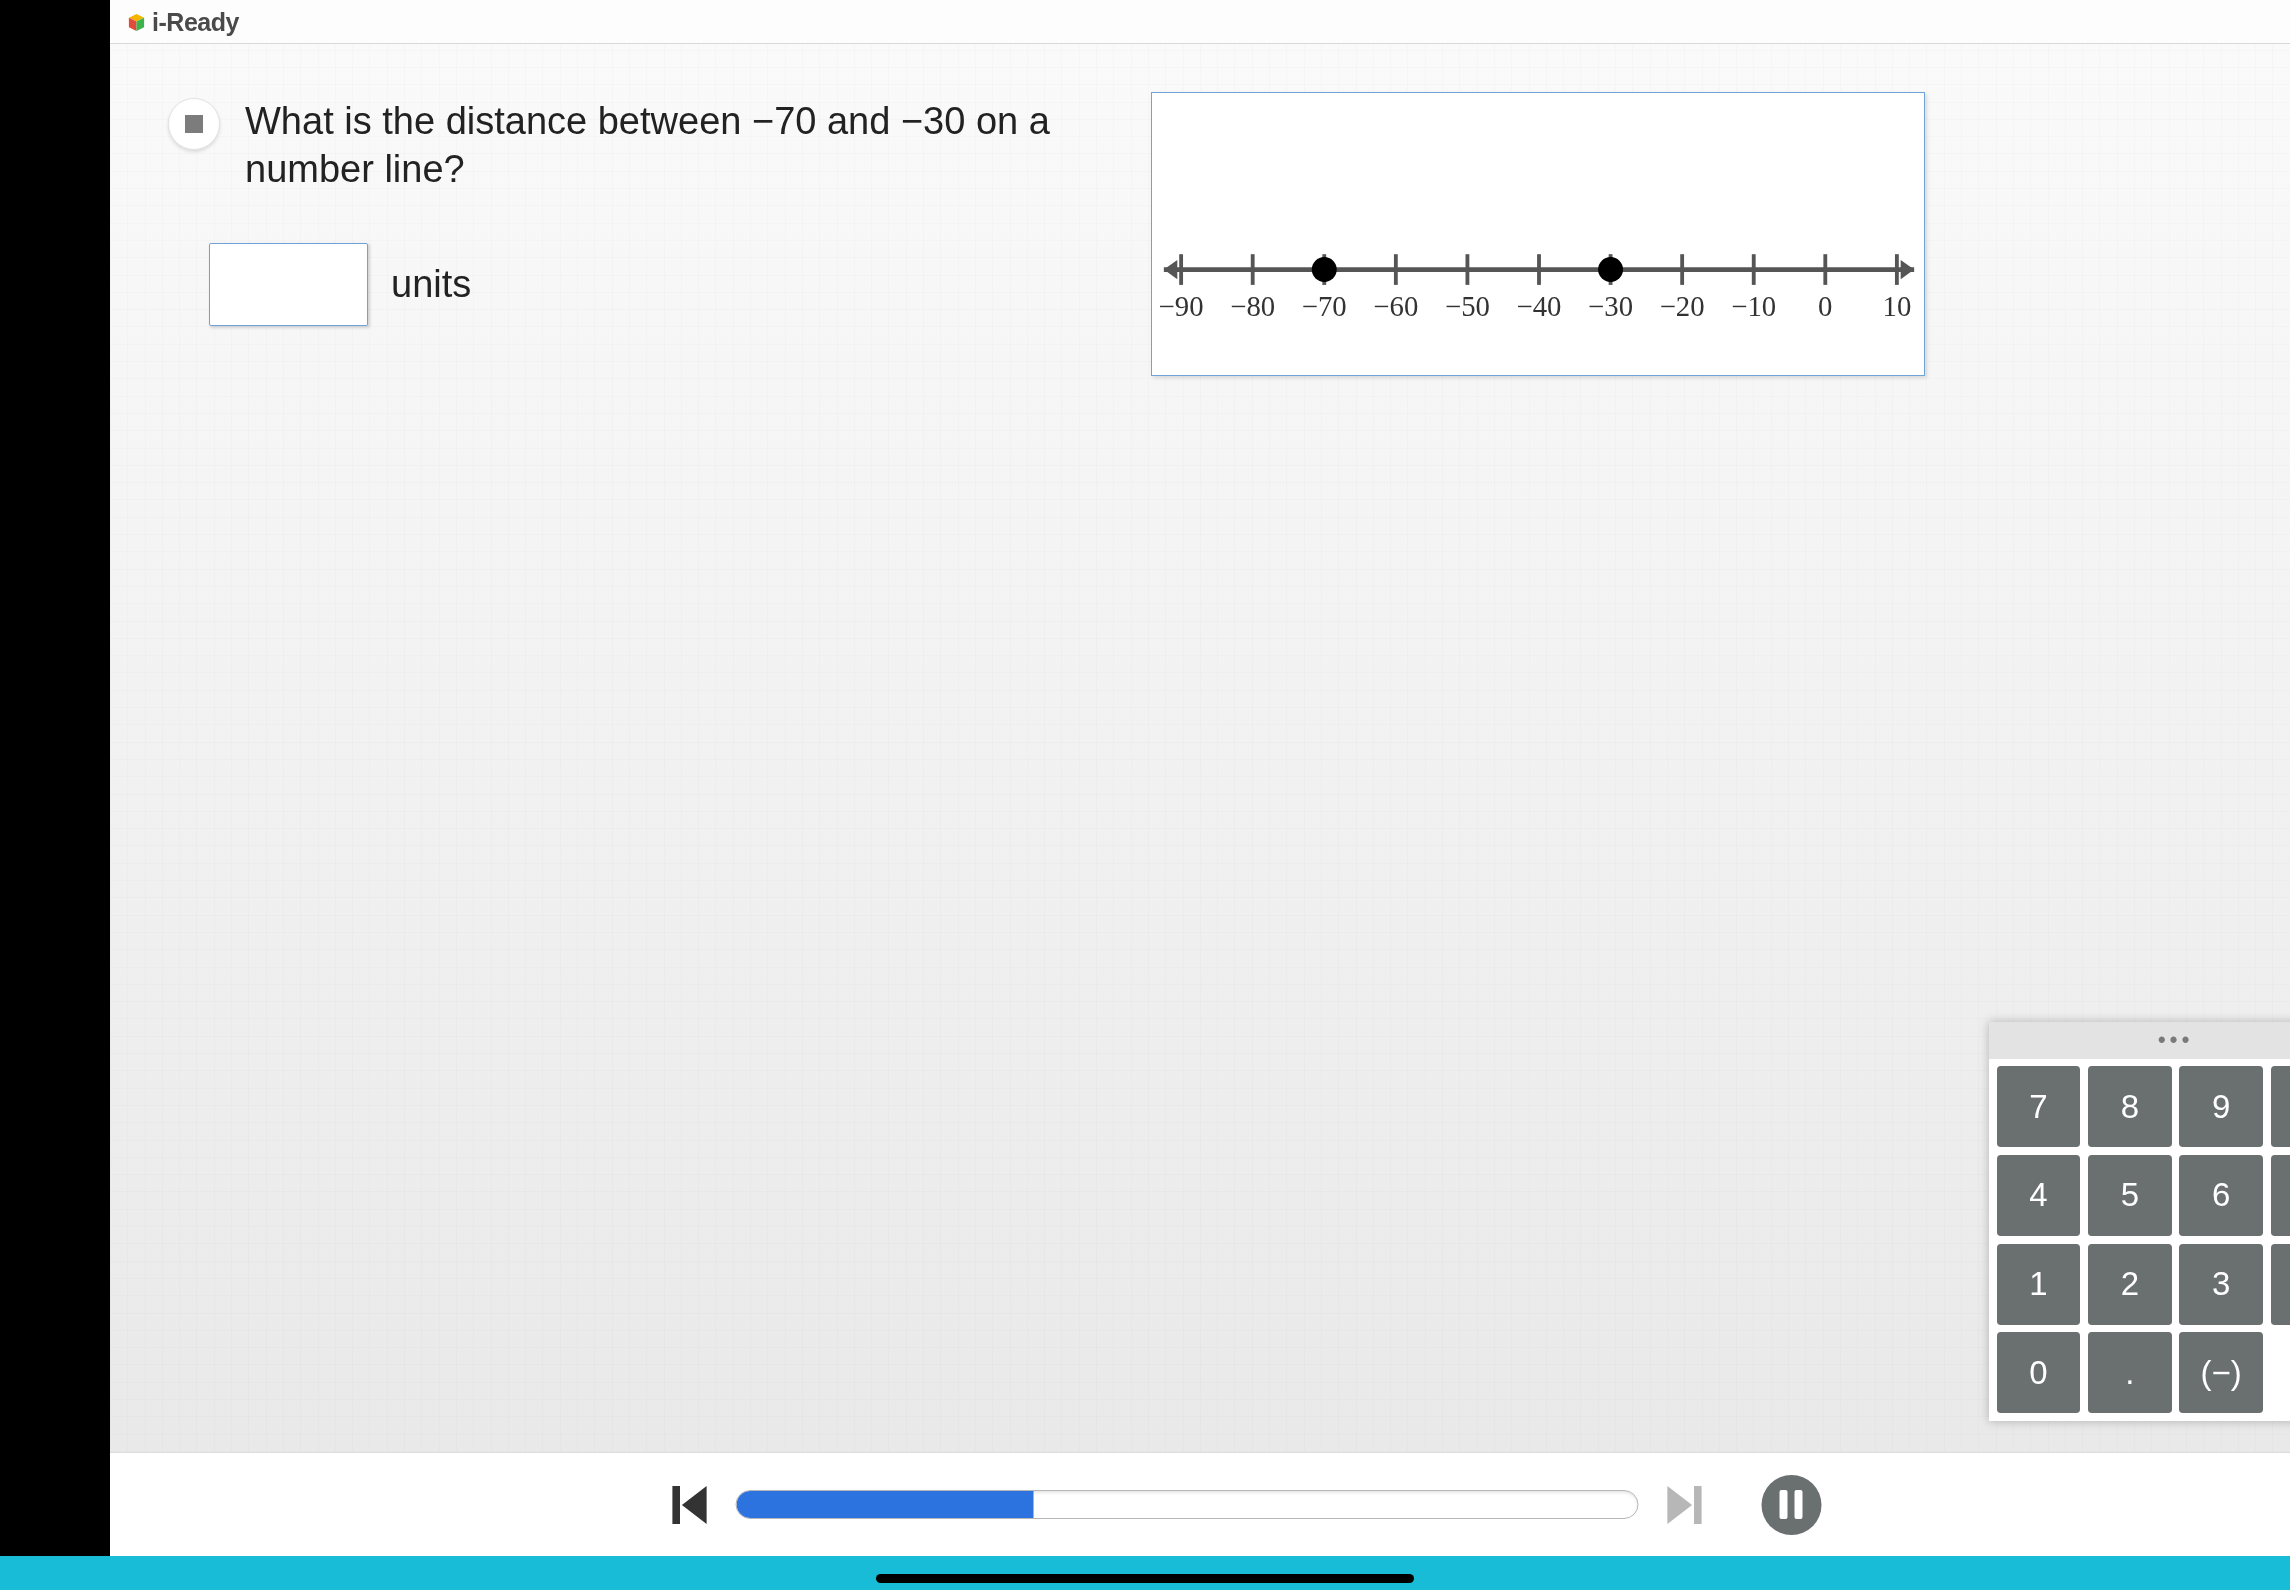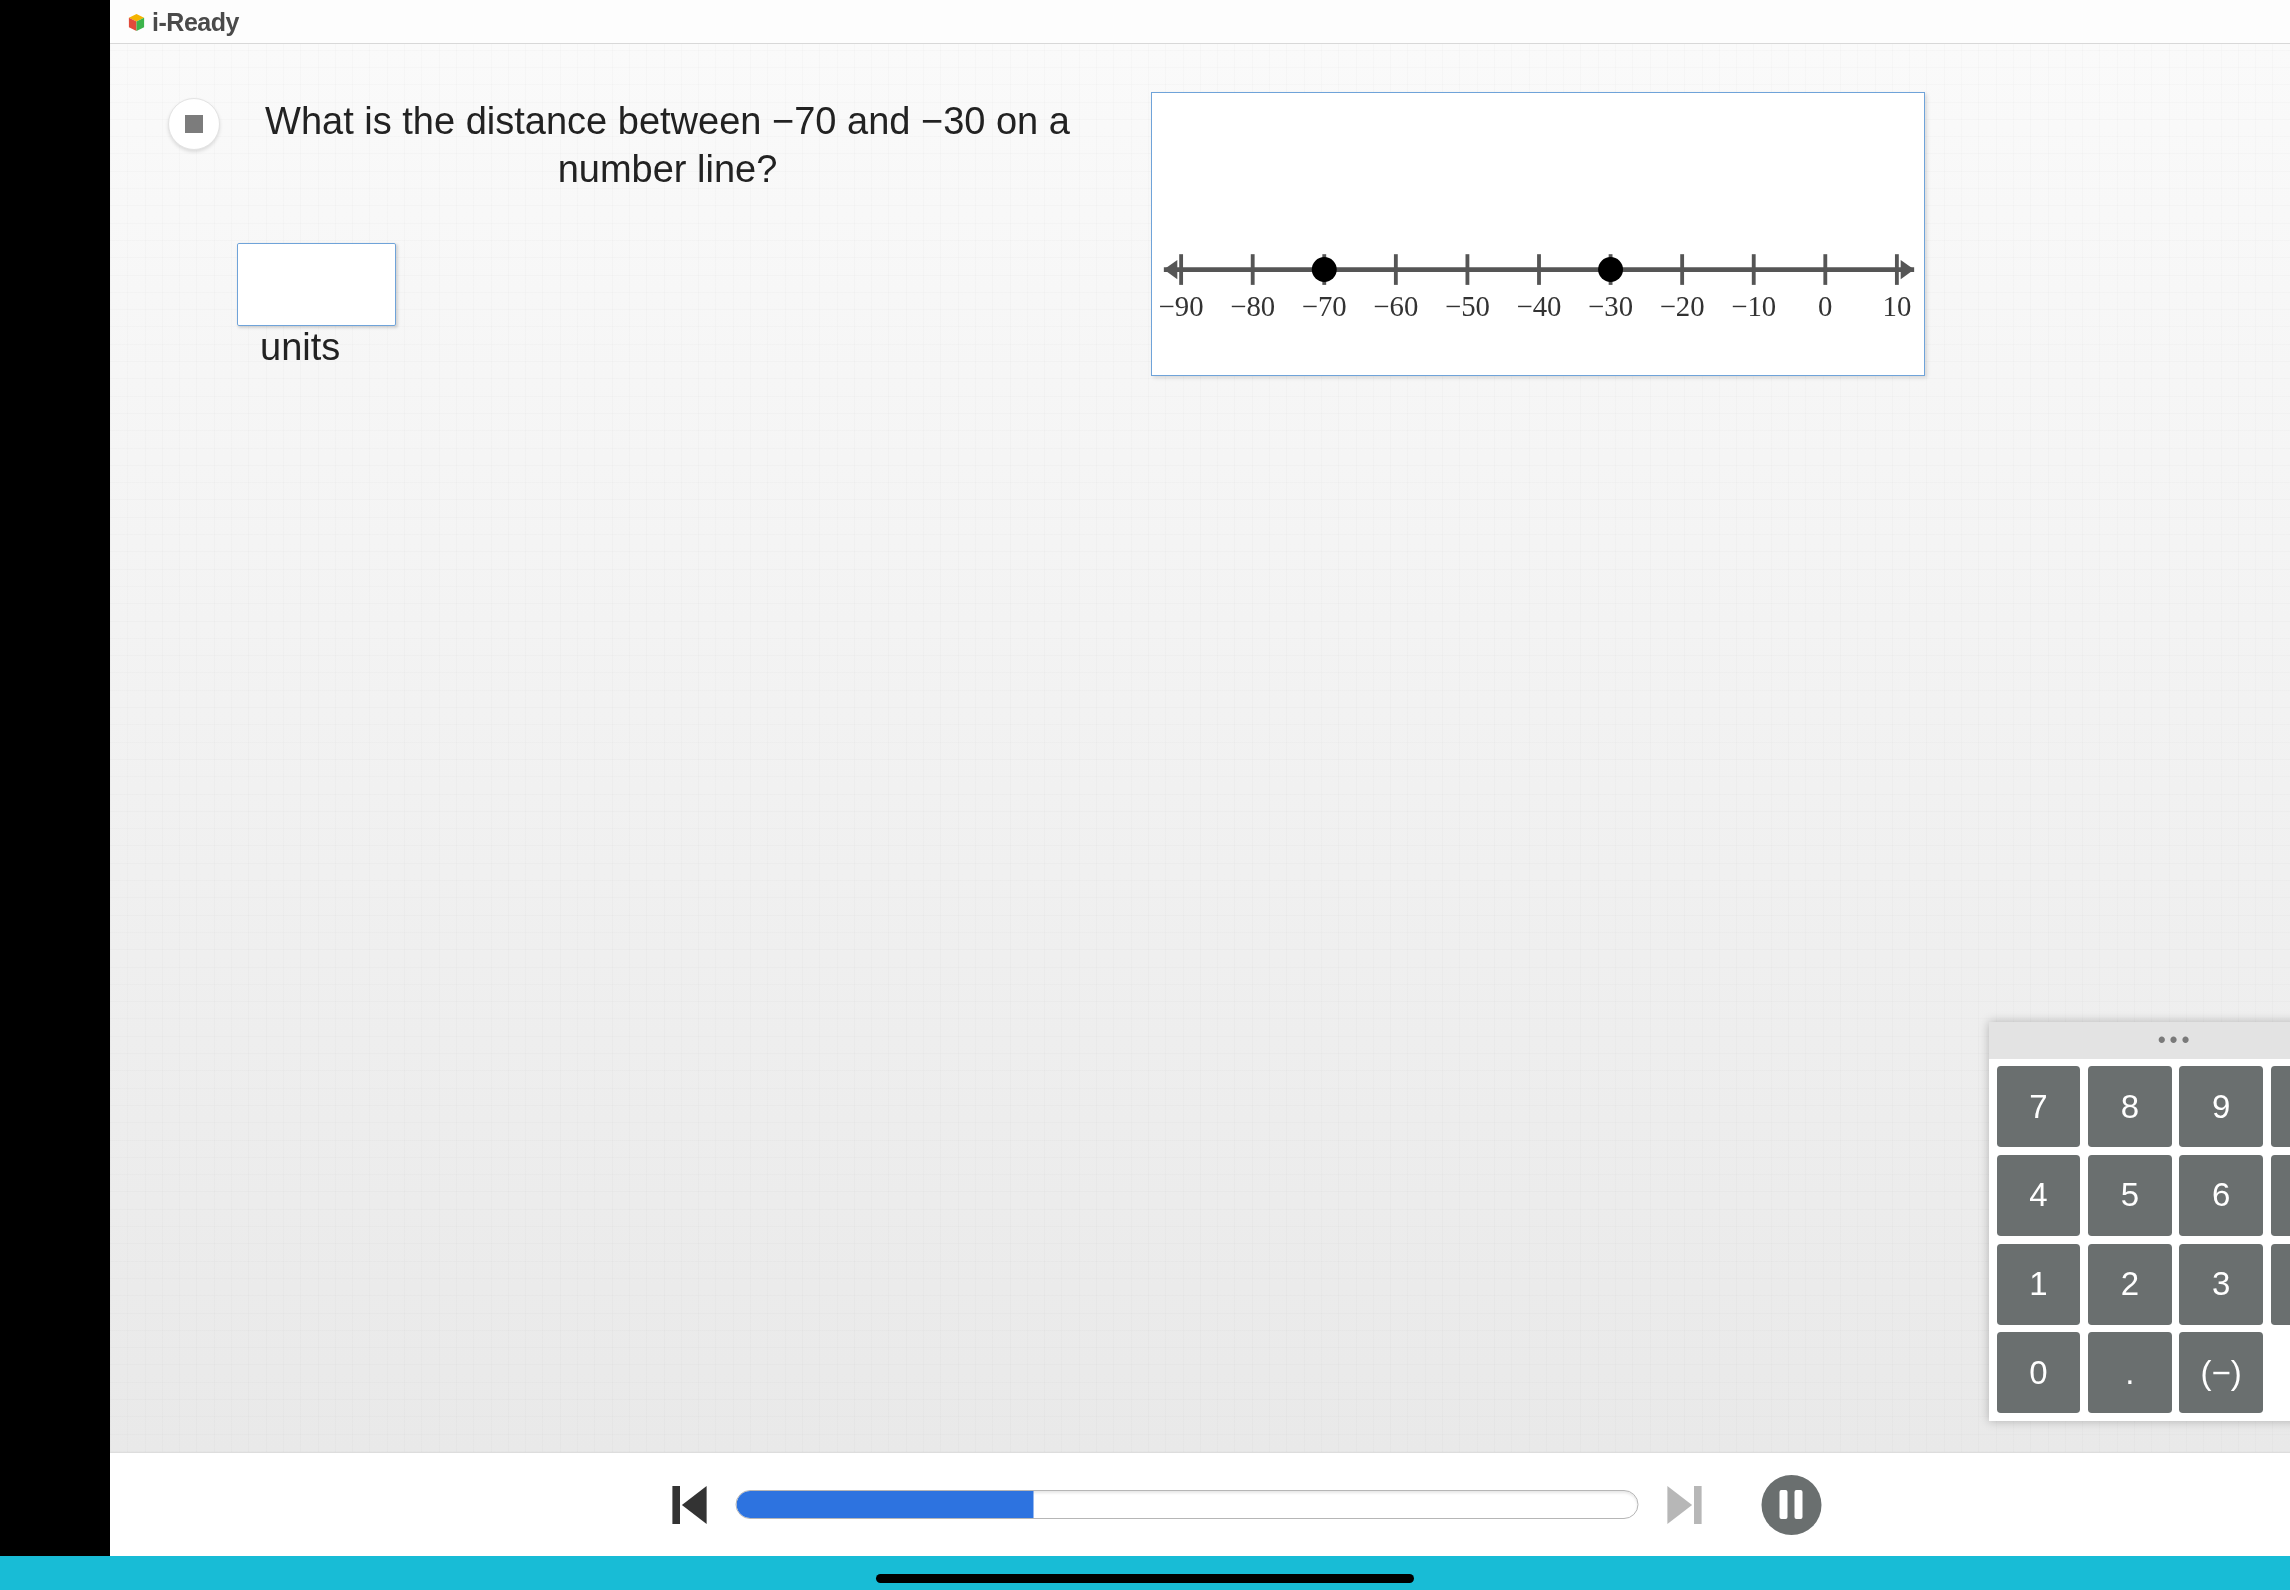--- a/index.html
+++ b/index.html
@@ -108,28 +108,26 @@
   .speaker-btn .sq {
     width: 17.3px; height: 17.3px; background: #7c7c7c;
   }
   .question-text {
     margin-left: 77px;
     font-size: 38px;
     font-weight: 400;
     color: #222;
     line-height: 1.25;
     max-width: 845px;
-    text-align: center;
   }
   .answer-row {
-    margin-left: 69px;
+    margin-left: 41px;
     margin-top: 50px;
     display: flex;
-    align-items: flex-start;
-    flex-direction: column;
+    align-items: center;
   }
   .answer-input {
     width: 159px;
     height: 83px;
     border: 1.9px solid #6fa3d9;
     border-radius: 1.9px;
     font-size: 35px;
     text-align: center;
     background: #fff;
     box-shadow: 1.9px 1.9px 2.9px rgba(0,0,0,0.15);

